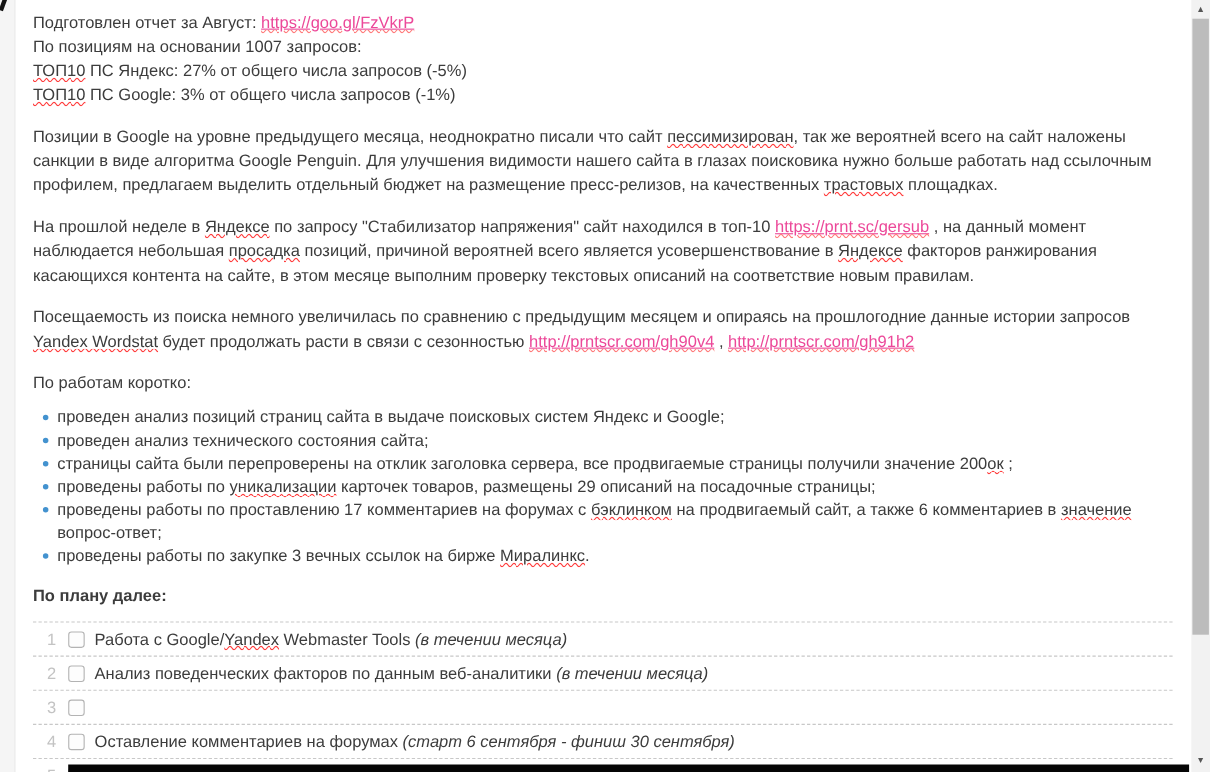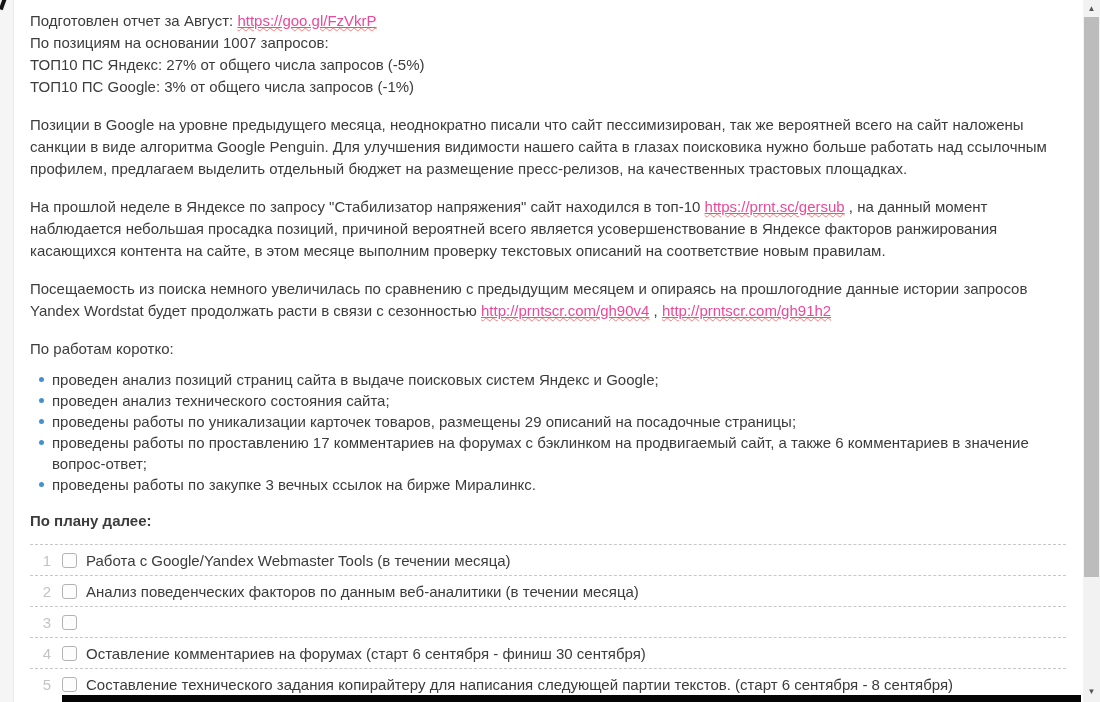--- a/index.html
+++ b/index.html
@@ -8,38 +8,38 @@
     background:#ffffff; color:#3c3c3c;
     font-family:"Liberation Sans", sans-serif; font-size:15px;
   }
   .left-strip { position:absolute; left:0; top:0; width:13px; height:702px;
     background:#f5f5f5; border-right:1px solid #ebebeb; }
   .corner-mark { position:absolute; left:1px; top:-3px; width:4px; height:13px;
     background:#141414; transform:rotate(20deg); }
   .content { position:absolute; left:30px; top:10px; width:1036px; }
   p { margin:0 0 16px 0; line-height:22px; }
   .line { display:block; }
-  .misspell { text-decoration-style:wavy;
+  .misspell { text-decoration:underline; text-decoration-style:wavy;
     text-decoration-color:#ff3b3b; text-decoration-thickness:1px; }
   a.rlink { color:#ec4899; text-decoration:underline; cursor:pointer; }
   a.rlink .wavy { text-decoration:underline; text-decoration-style:wavy;
     text-decoration-color:#ff7a7a; text-decoration-thickness:1px; }
   .works-heading { margin:0 0 0 0; line-height:22px; }
   .works-list { list-style:none; margin:9px 0 0 0; padding:0; }
   .works-list li { position:relative; padding-left:22px; line-height:21px; }
   .bullet { position:absolute; left:9px; top:8px; width:5px; height:5px;
     border-radius:50%; background:#4392cf; }
   .plan-heading { font-weight:bold; margin:15px 0 12px 0; line-height:22px; }
   .dotsep { border-top:1px dashed #c8c8c8; height:0; }
   .plan-row { display:flex; align-items:center; height:30px; }
   .plan-num { color:#c3c3c3; width:14px; margin-left:7px; text-align:right;
     flex:none; user-select:none; }
   .plan-checkbox { width:13px; height:13px; border:1px solid #b3b3b3;
     border-radius:3px; background:#fdfdfd; margin:0 9px 0 11px; flex:none; cursor:pointer; }
-  .it { }
+  .it { font-style:italic; }
   .scrollbar { position:absolute; right:0; top:0; width:17px; height:702px;
     background:#f2f2f2; }
   .sb-btn { position:absolute; left:0; width:17px; height:16px; display:flex;
     align-items:center; justify-content:center; font-size:8px; color:#565656;
     cursor:pointer; line-height:1; }
   .sb-up { top:1px; } .sb-down { bottom:2px; }
   .sb-thumb { position:absolute; left:1px; top:17px; width:15px; height:560px;
     background:#bcbcbc; cursor:grab; }
   .bottom-bar { position:absolute; left:62px; bottom:0; width:1019px; height:7px;
     background:#050505; }
@@ -62,20 +62,21 @@
   <p><span>Позиции в Google на уровне предыдущего месяца, неоднократно писали что сайт </span><span class="misspell">пессимизирован</span><span>, так же вероятней всего на сайт наложены санкции в виде алгоритма Google Penguin. Для улучшения видимости нашего сайта в глазах поисковика нужно больше работать над ссылочным профилем, предлагаем выделить отдельный бюджет на размещение пресс-релизов, на качественных </span><span class="misspell">трастовых</span><span> площадках.</span></p>
 
   <p><span>На прошлой неделе в </span><span class="misspell">Яндексе</span><span> по запросу "Стабилизатор напряжения" сайт находился в топ-10 </span><a class="rlink"><span class="wavy">https://prnt.sc/gersub</span></a><span> , на данный момент наблюдается небольшая </span><span class="misspell">просадка</span><span> позиций, причиной вероятней всего является усовершенствование в </span><span class="misspell">Яндексе</span><span> факторов ранжирования касающихся контента на сайте, в этом месяце выполним проверку текстовых описаний на соответствие новым правилам.</span></p>
 
   <p><span>Посещаемость из поиска немного увеличилась по сравнению с предыдущим месяцем и опираясь на прошлогодние данные истории запросов </span><span class="misspell">Yandex Wordstat</span><span> будет продолжать расти в связи с сезонностью </span><a class="rlink"><span class="wavy">http://prntscr.com/gh90v4</span></a><span> , </span><a class="rlink"><span class="wavy">http://prntscr.com/gh91h2</span></a></p>
 
   <div class="works-heading">По работам коротко:</div>
   <ul class="works-list">
     <li><span class="bullet"></span><span>проведен анализ позиций страниц сайта в выдаче поисковых систем Яндекс и Google;</span></li>
     <li><span class="bullet"></span><span>проведен анализ технического состояния сайта;</span></li>
+    <li><span class="bullet"></span><span>страницы сайта были перепроверены на отклик заголовка сервера, все продвигаемые страницы получили значение 200</span><span class="misspell">ок</span><span> ;</span></li>
     <li><span class="bullet"></span><span>проведены работы по </span><span class="misspell">уникализации</span><span> карточек товаров, размещены 29 описаний на посадочные страницы;</span></li>
     <li><span class="bullet"></span><span>проведены работы по проставлению 17 комментариев на форумах с </span><span class="misspell">бэклинком</span><span> на продвигаемый сайт, а также 6 комментариев в </span><span class="misspell">значение</span><span> вопрос-ответ;</span></li>
     <li><span class="bullet"></span><span>проведены работы по закупке 3 вечных ссылок на бирже </span><span class="misspell">Миралинкс</span><span>.</span></li>
   </ul>
 
   <div class="plan-heading">По плану далее:</div>
 
   <div class="dotsep"></div>
   <div class="plan-row">
     <span class="plan-num">1</span>

